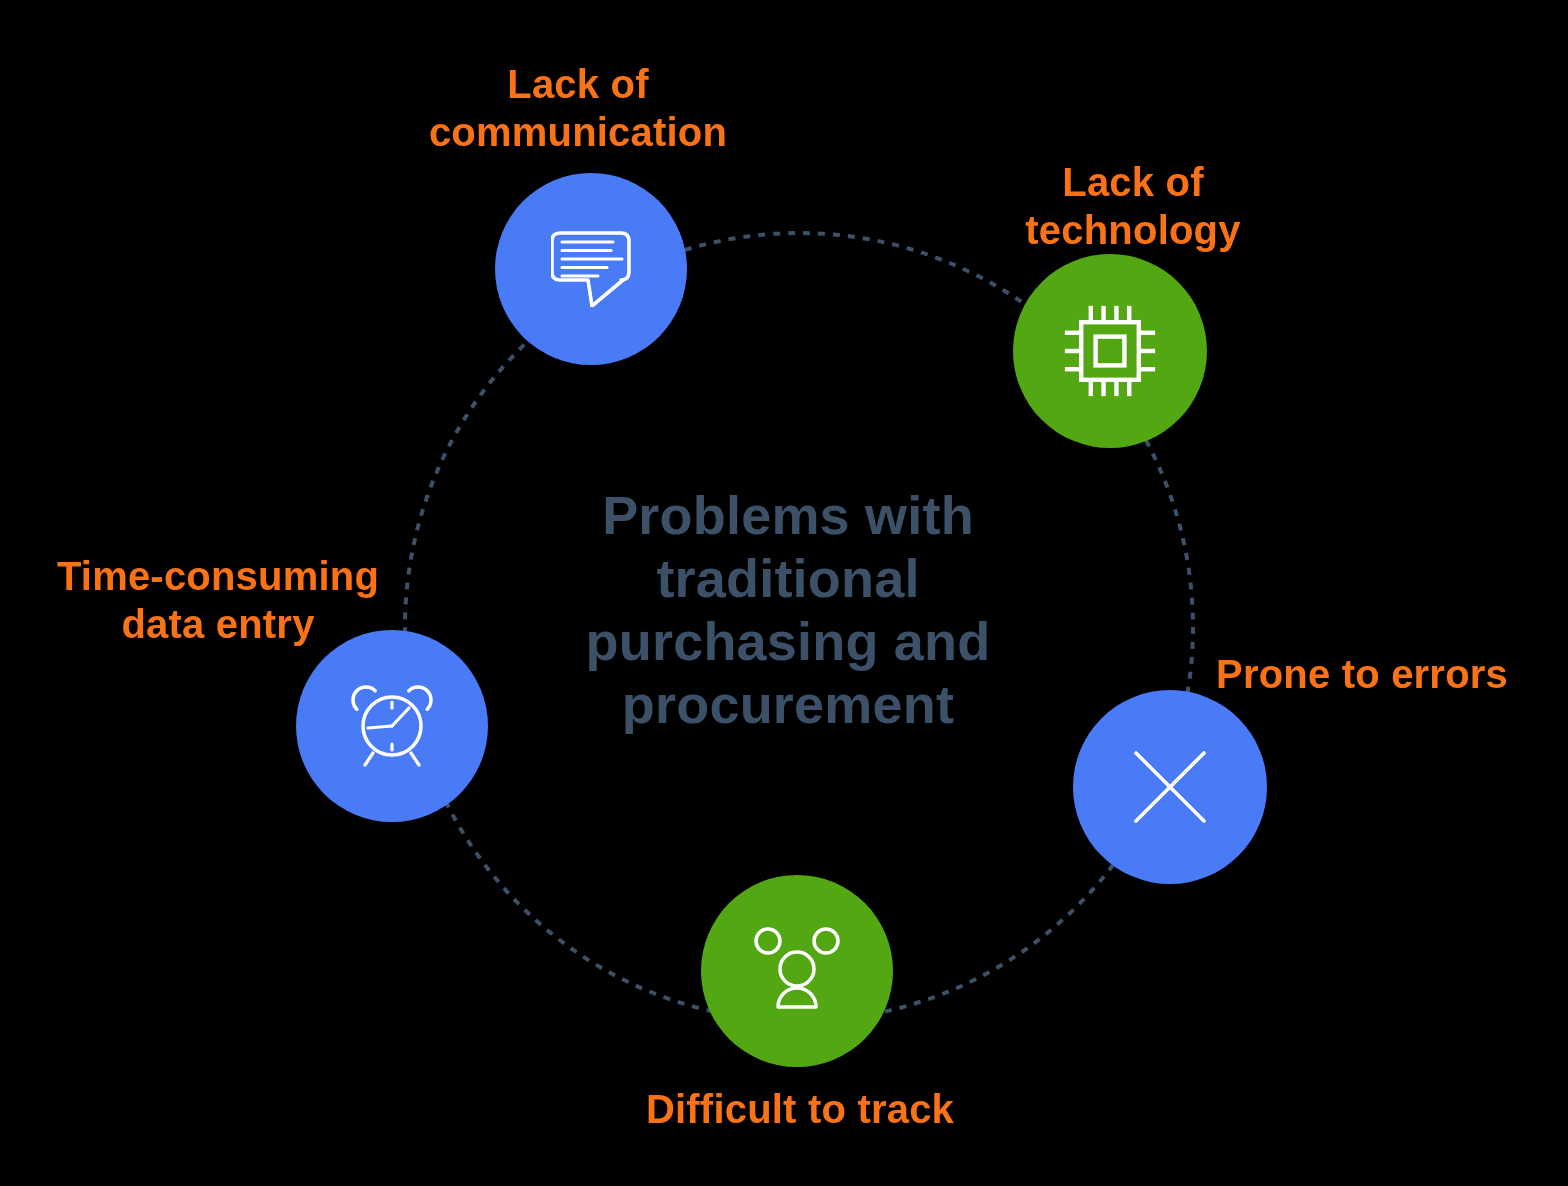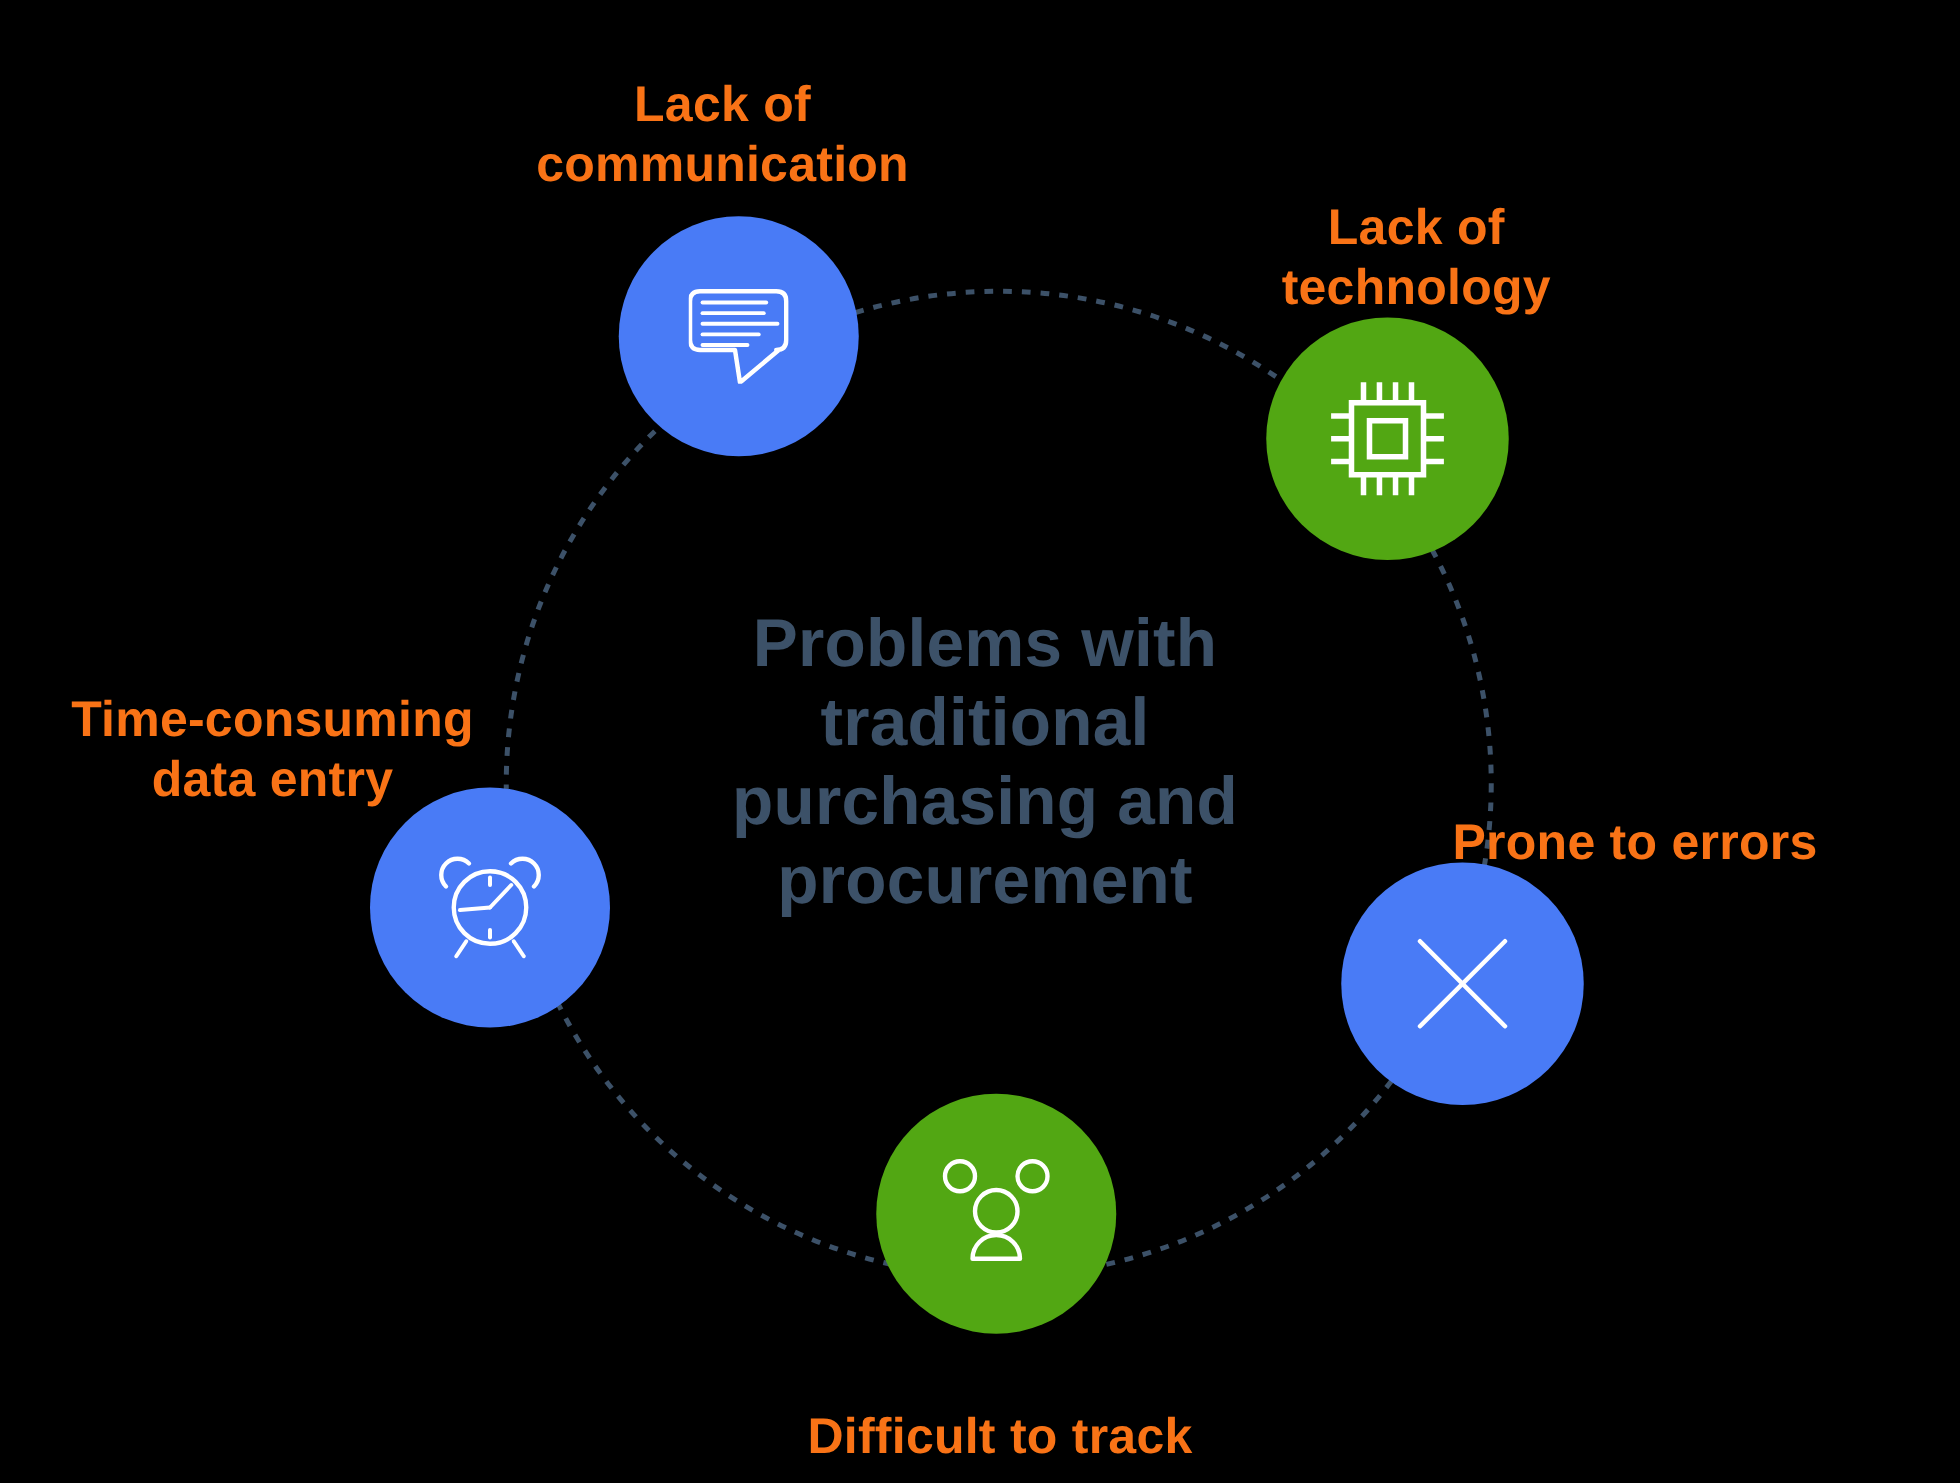--- a/index.html
+++ b/index.html
@@ -71,31 +71,31 @@
         <line x1="3" y1="31" x2="20" y2="31"></line>
         <line x1="3" y1="50" x2="20" y2="50"></line>
         <line x1="3" y1="69" x2="20" y2="69"></line>
         <line x1="80" y1="31" x2="97" y2="31"></line>
         <line x1="80" y1="50" x2="97" y2="50"></line>
         <line x1="80" y1="69" x2="97" y2="69"></line>
       </g>
     </svg>
   </div>
 
-  <div class="label node-label" style="left:1148px;top:650px;width:320px;">Prone to errors</div>
+  <div class="label node-label" style="left:1202px;top:650px;width:320px;">Prone to errors</div>
   <div class="node" style="left: 1073px; top: 690px; width: 194px; height: 194px; background: rgb(73, 123, 246);">
     <svg width="78" height="78" viewBox="0 0 78 78">
       <g class="icon-stroke" stroke-width="3.6" stroke-linecap="round">
         <line x1="5" y1="5" x2="73" y2="73"></line>
         <line x1="73" y1="5" x2="5" y2="73"></line>
       </g>
     </svg>
   </div>
 
-  <div class="label node-label" style="left:600px;top:1085px;width:400px;margin-top:40px;">Difficult to track</div>
+  <div class="label node-label" style="left:600px;top:1085px;width:400px;">Difficult to track</div>
   <div class="node" style="left: 701px; top: 875px; width: 192px; height: 192px; background: rgb(82, 167, 19);">
     <svg width="90" height="90" viewBox="0 0 90 90">
       <circle class="icon-stroke" stroke-width="3.5" cx="16" cy="15" r="12"></circle>
       <circle class="icon-stroke" stroke-width="3.5" cx="74" cy="15" r="12"></circle>
       <path class="icon-stroke" stroke-width="3.5" stroke-linejoin="round" d="M26,81 A19,19 0 0 1 64,81 Z"></path>
       <circle cx="45" cy="43" r="17" fill="#52A713" stroke="#FFFFFF" stroke-width="3.5"></circle>
     </svg>
   </div>
 
   <div class="label node-label" style="left:18px;top:552px;width:400px;">Time-consuming

